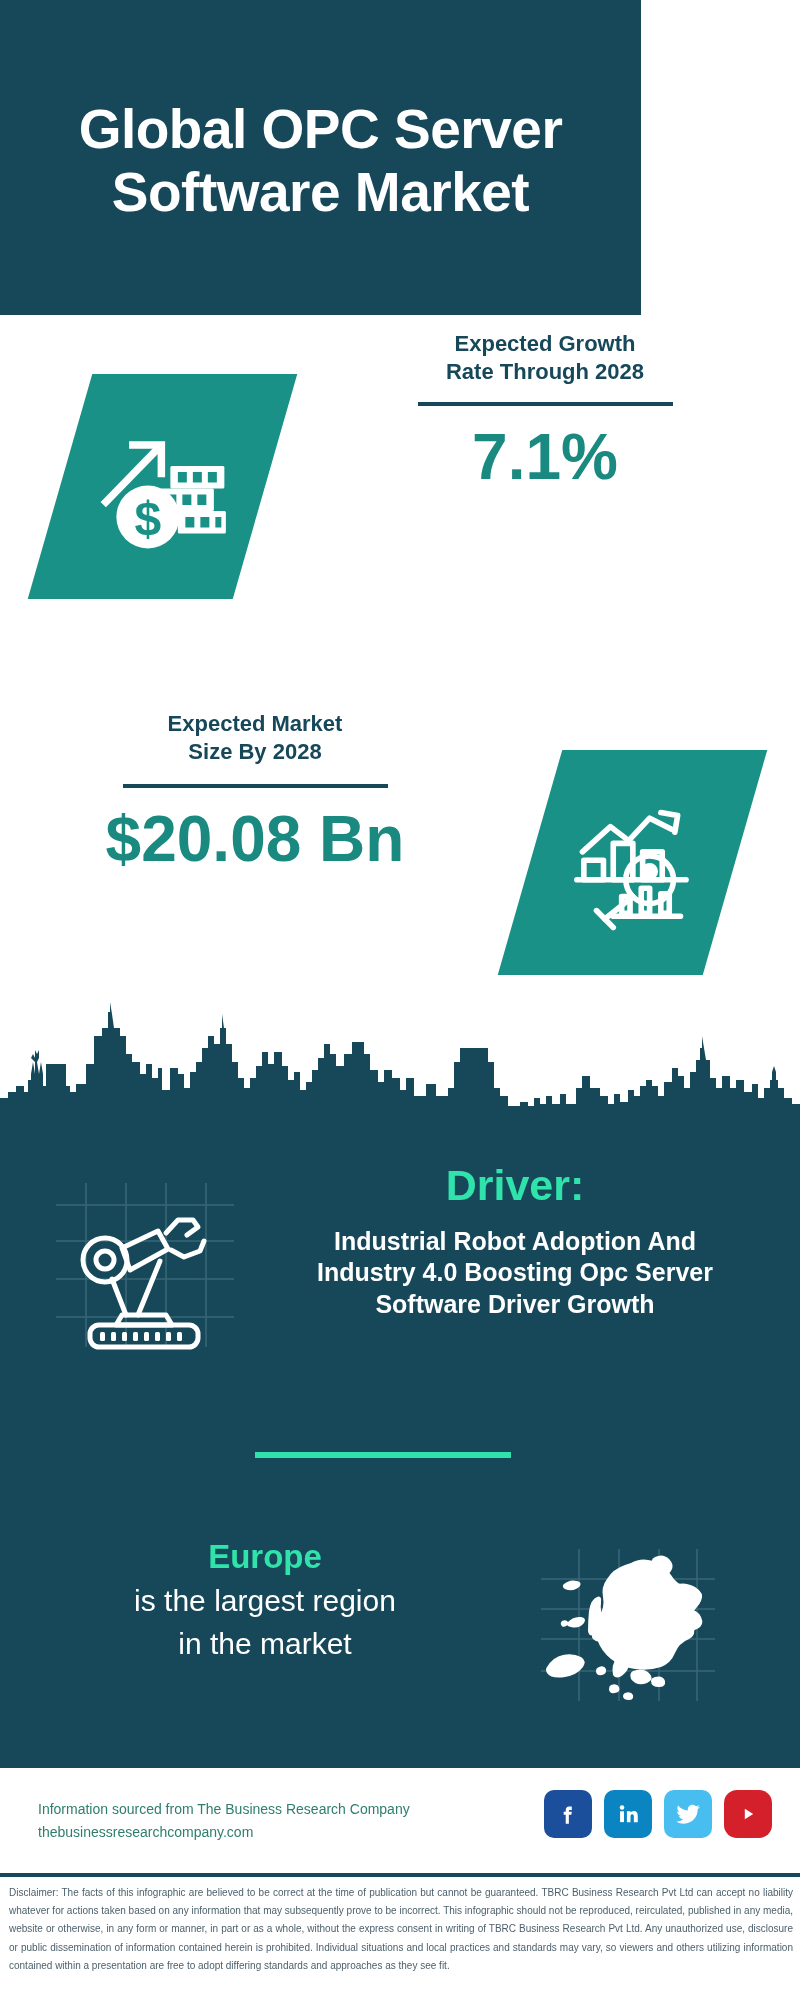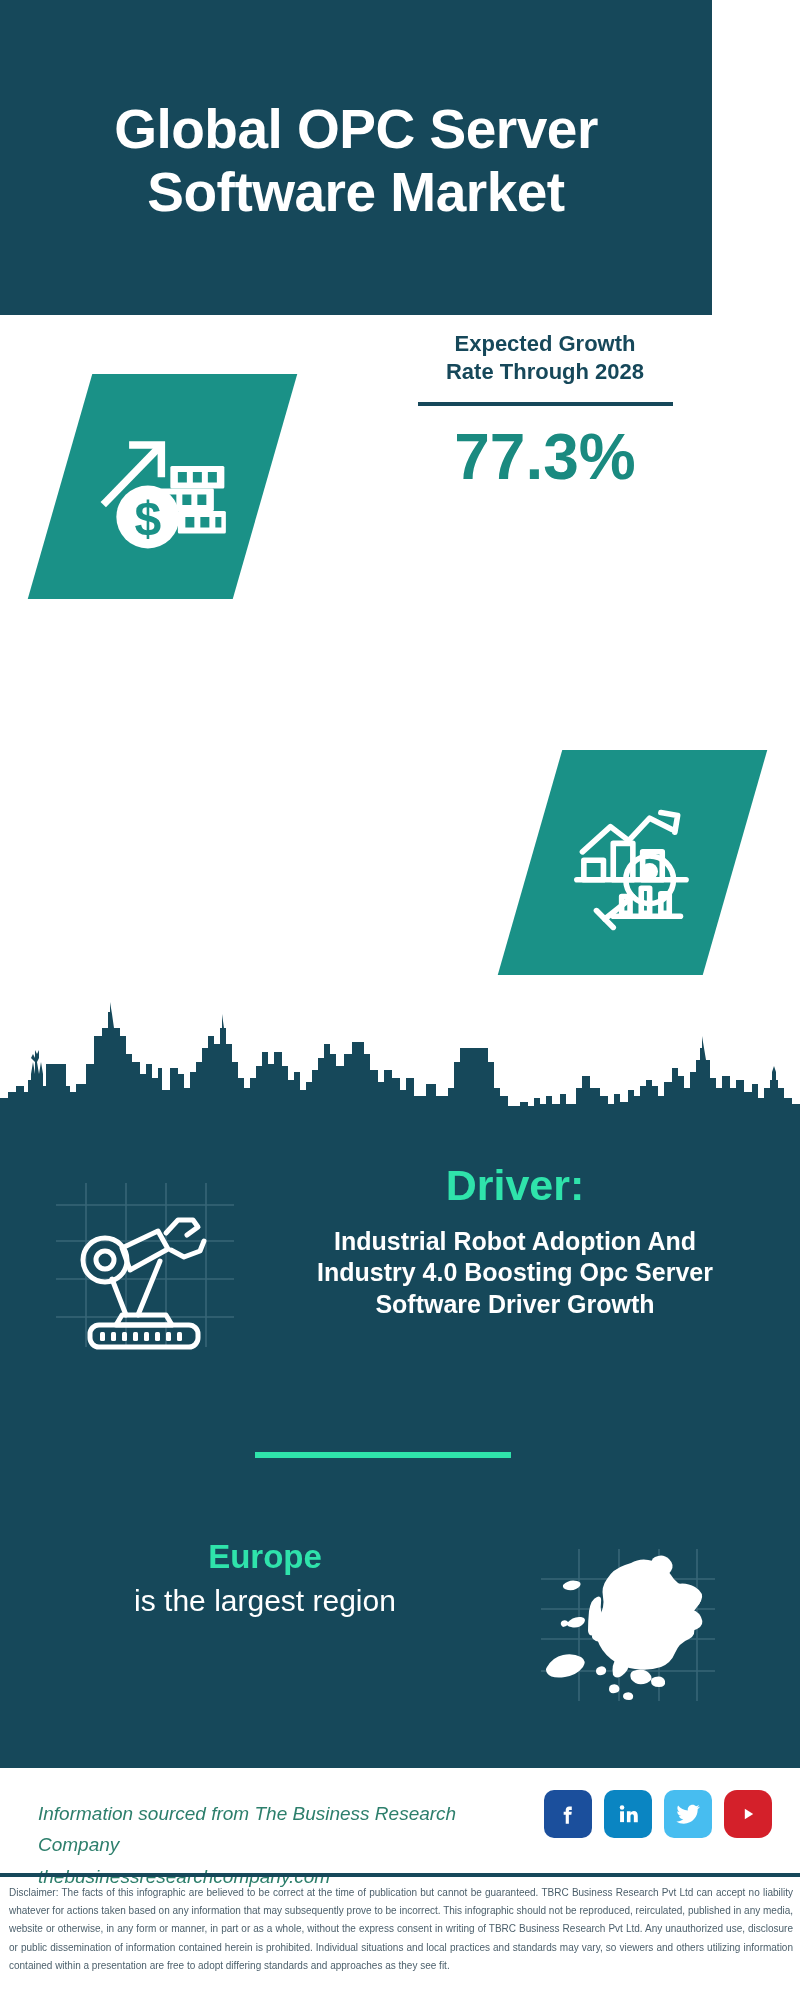--- a/index.html
+++ b/index.html
@@ -15,21 +15,21 @@
     width: 800px;
     height: 2000px;
     background: #ffffff;
     overflow: hidden;
   }
 
   
   .header {
     position: absolute;
     left: 0; top: 0;
-    width: 712px;
+    width: 641px;
     height: 315px;
     background: #16485a;
     display: flex;
     align-items: center;
     justify-content: center;
   }
   .header-title {
     color: #ffffff;
     font-size: 55px;
     font-weight: bold;
@@ -207,23 +207,22 @@
     left: 0; top: 1768px;
     width: 800px;
     height: 105px;
     background: #ffffff;
   }
   .footer-src {
     position: absolute;
     left: 38px; top: 30px;
     width: 420px;
     color: #2d7f6c;
-    font-size: 19px;
+    font-size: 14px;
     line-height: 1.65;
-    font-style: italic;
   }
   .socials {
     position: absolute;
     right: 28px; top: 22px;
     display: flex;
     gap: 12px;
   }
   .sicon {
     width: 48px; height: 48px;
     border-radius: 10px;
@@ -289,25 +288,31 @@
           </g>
           <circle cx="40" cy="70" r="21" fill="#ffffff"></circle>
           <text x="40" y="82" font-size="32" font-weight="bold" fill="#1a9187" text-anchor="middle" font-family="Liberation Sans, sans-serif">$</text>
         </svg>
       </div>
     </div>
     <div class="stat1-text">
       <div class="stat-label">Expected Growth</div>
       <div class="stat-label">Rate Through 2028</div>
       <div class="stat-rule"></div>
-      <div class="stat-value">77.3%</div>
+      <div class="stat-value">7.1%</div>
     </div>
   </div>
 
   <div class="stat2">
+    <div class="stat2-text">
+      <div class="stat-label">Expected Market</div>
+      <div class="stat-label">Size By 2028</div>
+      <div class="stat-rule-2"></div>
+      <div class="stat-value">$20.08 Bn</div>
+    </div>
     <div class="para-tile tile2">
       <div class="para-inner">
         <svg width="140" height="140" viewBox="0 0 100 100" aria-hidden="true">
           <g fill="none" stroke="#ffffff" stroke-width="4" stroke-linecap="round" stroke-linejoin="round">
             <path d="M14 42 L34 24 L47 34 L62 18 L78 26"></path>
             <path d="M70 14 L82 16 L80 28"></path>
             <rect x="15" y="48" width="14" height="14"></rect>
             <rect x="36" y="36" width="14" height="26"></rect>
             <rect x="57" y="42" width="14" height="20"></rect>
             <path d="M10 62 L88 62"></path>
@@ -399,20 +404,21 @@
       </div>
     </div>
   </div>
 
   <div class="mid-divider"></div>
 
   <div class="region-sec">
     <div class="region-text">
       <div class="region-name">Europe</div>
       <div class="region-sub">is the largest region</div>
+      <div class="region-sub">in the market</div>
     </div>
     <div class="map-wrap">
       <svg width="180" height="160" viewBox="0 0 180 160" aria-hidden="true">
         <g stroke="#3e6b7c" stroke-width="1.6" opacity="0.85">
           <line x1="42" y1="4" x2="42" y2="156"></line>
           <line x1="82" y1="4" x2="82" y2="156"></line>
           <line x1="122" y1="4" x2="122" y2="156"></line>
           <line x1="160" y1="4" x2="160" y2="156"></line>
           <line x1="4" y1="34" x2="178" y2="34"></line>
           <line x1="4" y1="64" x2="178" y2="64"></line>

